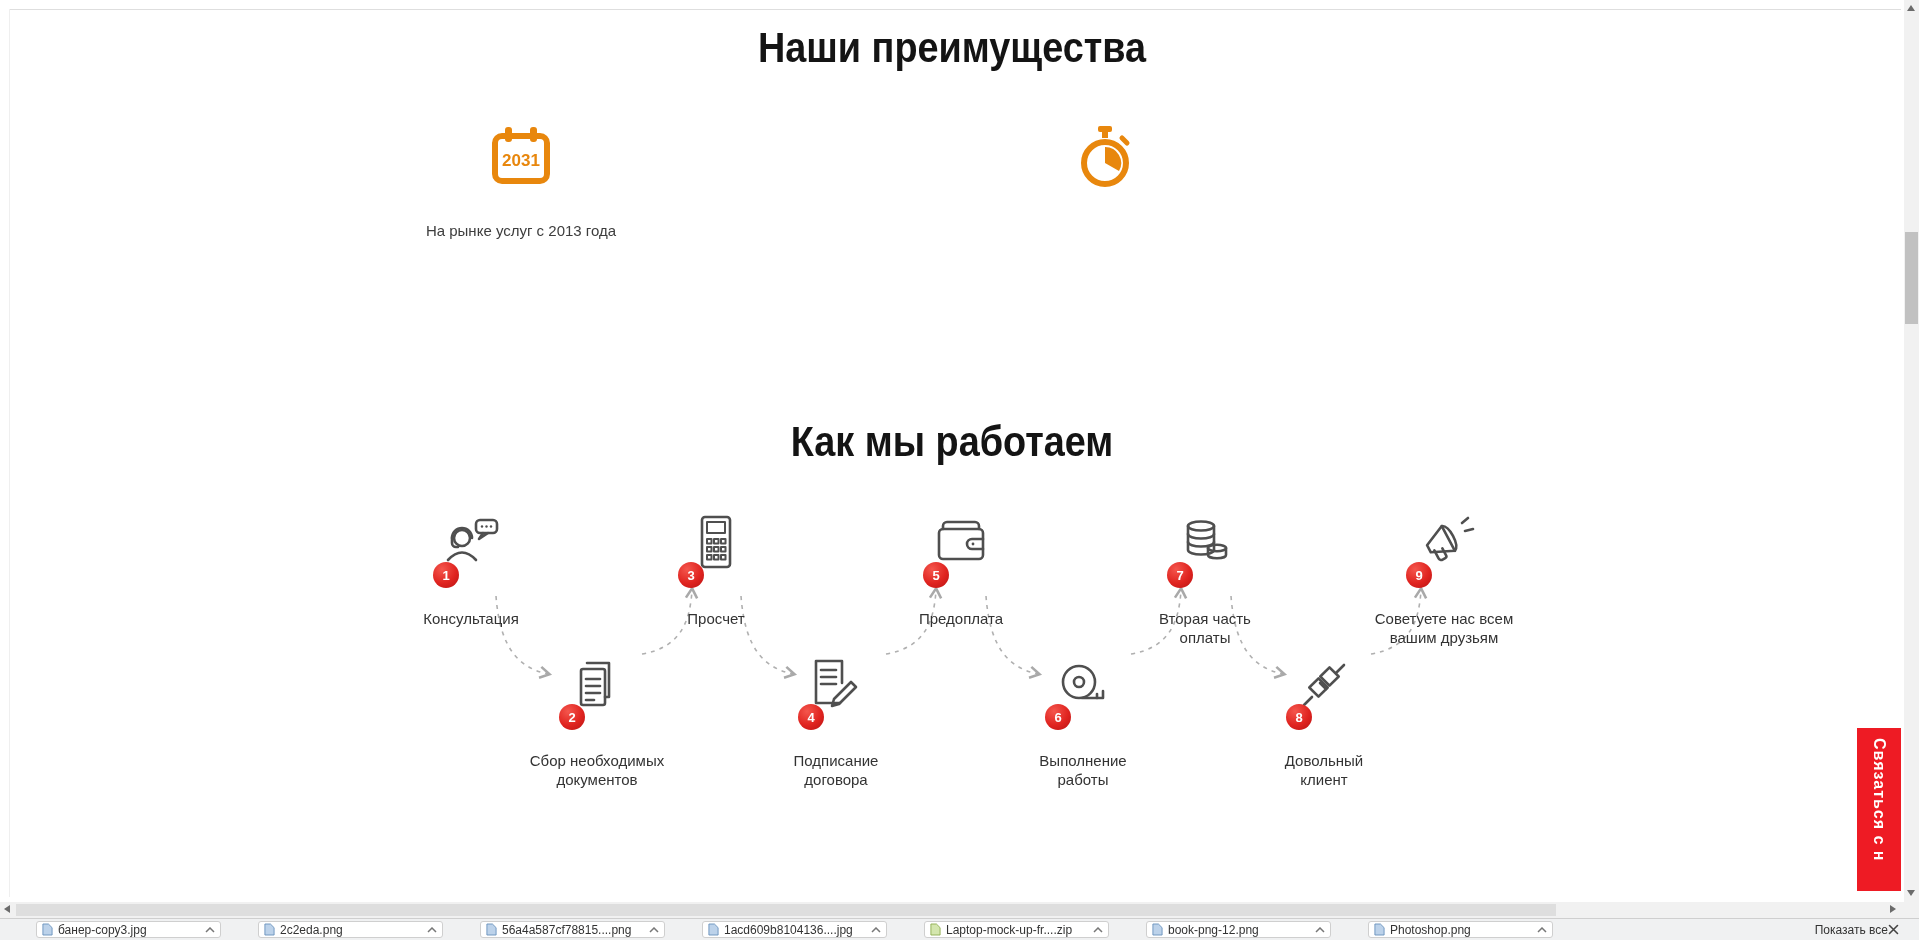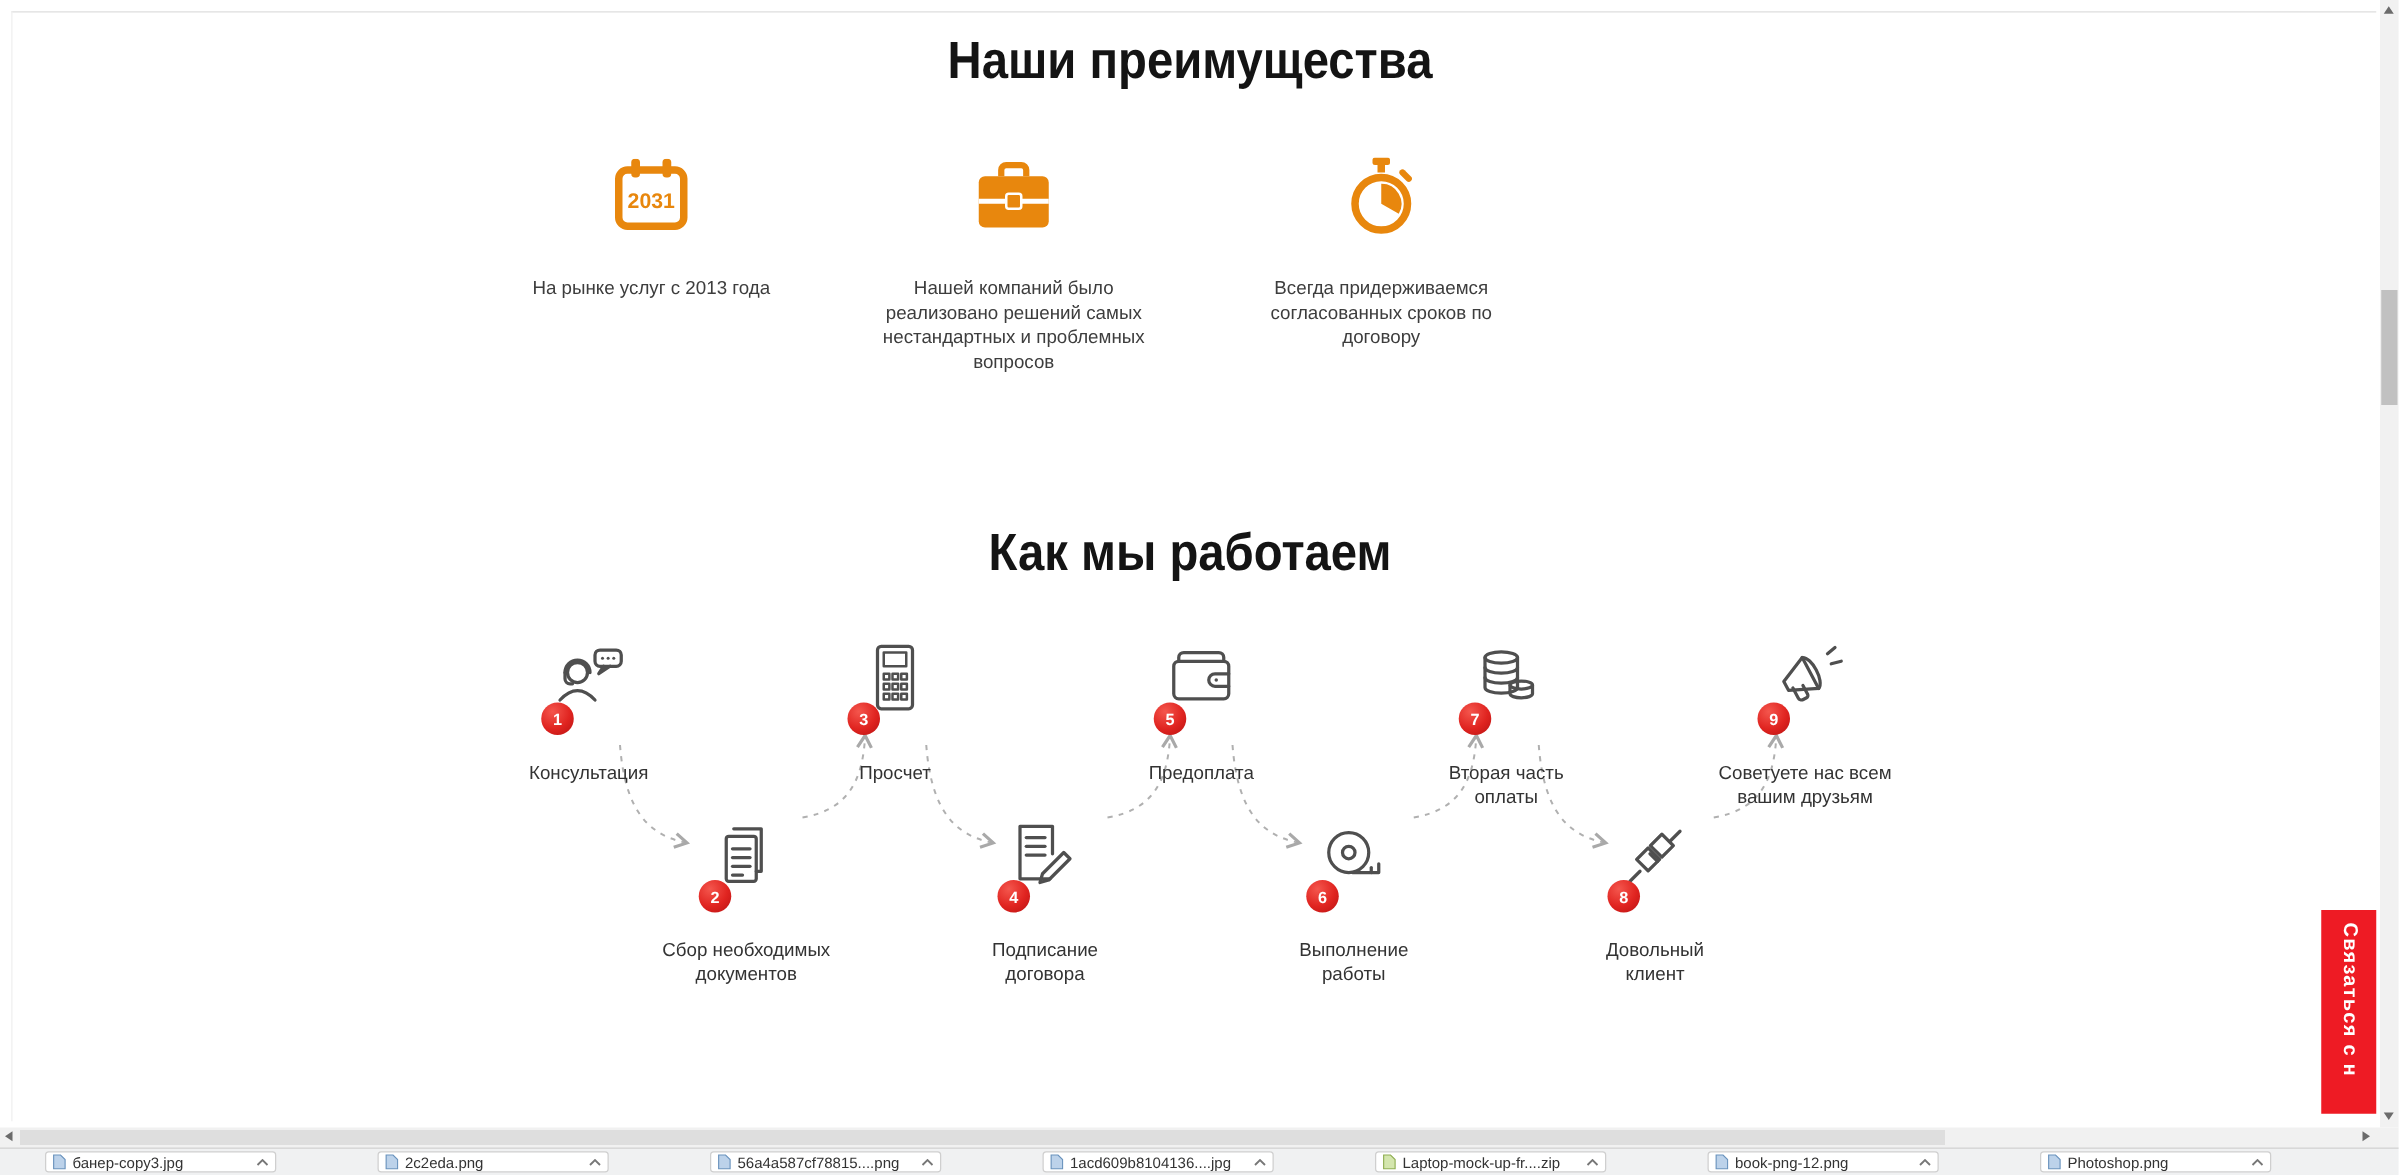--- a/index.html
+++ b/index.html
@@ -47,21 +47,21 @@
   .hscroll-thumb { position:absolute; left:16px; top:2px; width:1540px; height:12px; background:#dedede; }
   .scroll-corner { position:absolute; right:0; top:902px; width:15px; height:16px; background:#f1f1f1; }
   .tri { width:0; height:0; position:absolute; }
   .tri-up   { left:3px; top:5px;  border-left:4.5px solid transparent; border-right:4.5px solid transparent; border-bottom:6px solid #6b6b6b; }
   .tri-down { left:3px; top:890px; border-left:4.5px solid transparent; border-right:4.5px solid transparent; border-top:6px solid #6b6b6b; }
   .tri-left  { left:4px; top:3px; border-top:4.5px solid transparent; border-bottom:4.5px solid transparent; border-right:6px solid #6b6b6b; }
   .tri-right { left:1890px; top:3px; border-top:4.5px solid transparent; border-bottom:4.5px solid transparent; border-left:6px solid #6b6b6b; }
 
   
   .downloads { position:absolute; left:0; top:918px; width:1919px; height:22px; background:#f0f1f2;
-    border-top:1px solid #cfcfcf; display:flex; align-items:center; padding:0 12px 0 36px;gap:44px; }
+    border-top:1px solid #cfcfcf; display:flex; align-items:center; padding:0 12px 0 36px; }
   .dl-chip { width:185px; height:17px; background:#fff; border:1px solid #cfcfcf; border-radius:3px;
     display:flex; align-items:center; padding:0 5px; margin-right:37px; cursor:pointer; flex:0 0 auto; }
   .dl-fileicon { width:11px; height:13px; margin-right:5px; flex:0 0 auto; }
   .dl-name { flex:1 1 auto; font-size:12px; color:#333; white-space:nowrap; overflow:hidden; }
   .dl-chevron { width:10px; height:6px; margin-left:4px; flex:0 0 auto; }
   .dl-spacer { flex:1 1 auto; }
   .show-all { font-size:12px; color:#333; white-space:nowrap; cursor:pointer; }
   .dl-close { width:11px; height:11px; margin-right:8px; cursor:pointer; }
 </style>
 </head>
@@ -79,43 +79,31 @@
       <svg width="64" height="60" viewBox="0 0 64 60">
         <rect x="6" y="9" width="52" height="45" rx="7" fill="none" stroke="#e8870d" stroke-width="6"></rect>
         <rect x="16" y="0" width="7" height="15" rx="3" fill="#e8870d"></rect>
         <rect x="41" y="0" width="7" height="15" rx="3" fill="#e8870d"></rect>
         <text x="32" y="39" text-anchor="middle" font-size="17" font-weight="bold" fill="#e8870d">2031</text>
       </svg>
     </div>
     <p class="adv-text" style="max-width:280px">На рынке услуг с 2013 года</p>
   </div>
 
-  <div class="adv-col" style="left:661px">
-    <div class="adv-icon-wrap">
-      <svg width="64" height="58" viewBox="0 0 64 58">
-        <path d="M22 13 v-5 a4 4 0 0 1 4-4 h12 a4 4 0 0 1 4 4 v5" fill="none" stroke="#e8870d" stroke-width="5"></path>
-        <rect x="4" y="13" width="56" height="41" rx="5" fill="#e8870d"></rect>
-        <rect x="4" y="31" width="56" height="4" fill="#fff"></rect>
-        <rect x="26" y="27" width="12" height="12" rx="2" fill="#e8870d" stroke="#fff" stroke-width="2"></rect>
-      </svg>
-    </div>
-    <p class="adv-text" style="max-width:250px">Нашей компаний было реализовано решений самых нестандартных и проблемных вопросов</p>
-  </div>
 
   <div class="adv-col" style="left:955px">
     <div class="adv-icon-wrap">
       <svg width="60" height="62" viewBox="0 0 60 62">
         <rect x="23" y="0" width="14" height="6" rx="2" fill="#e8870d"></rect>
         <rect x="27" y="5" width="6" height="7" fill="#e8870d"></rect>
         <line x1="47" y1="12" x2="52" y2="17" stroke="#e8870d" stroke-width="5" stroke-linecap="round"></line>
         <circle cx="30" cy="37" r="21" fill="#fff" stroke="#e8870d" stroke-width="6"></circle>
         <path d="M30 37 L30 21 A16 16 0 0 1 44 45 Z" fill="#e8870d"></path>
       </svg>
     </div>
-    <p class="adv-text" style="max-width:235px">Всегда придерживаемся согласованных сроков по договору</p>
   </div>
 
 
   <h1 class="section-title title-proc">Как мы работаем</h1>
 
   <svg class="arrows" width="1919" height="940" viewBox="0 0 1919 940">
     <defs>
       <marker id="ah" markerWidth="9" markerHeight="9" refX="6" refY="4.5" orient="auto">
         <path d="M1,1 L7,4.5 L1,8" fill="none" stroke="#a9a9a9" stroke-width="1.6"></path>
       </marker>

